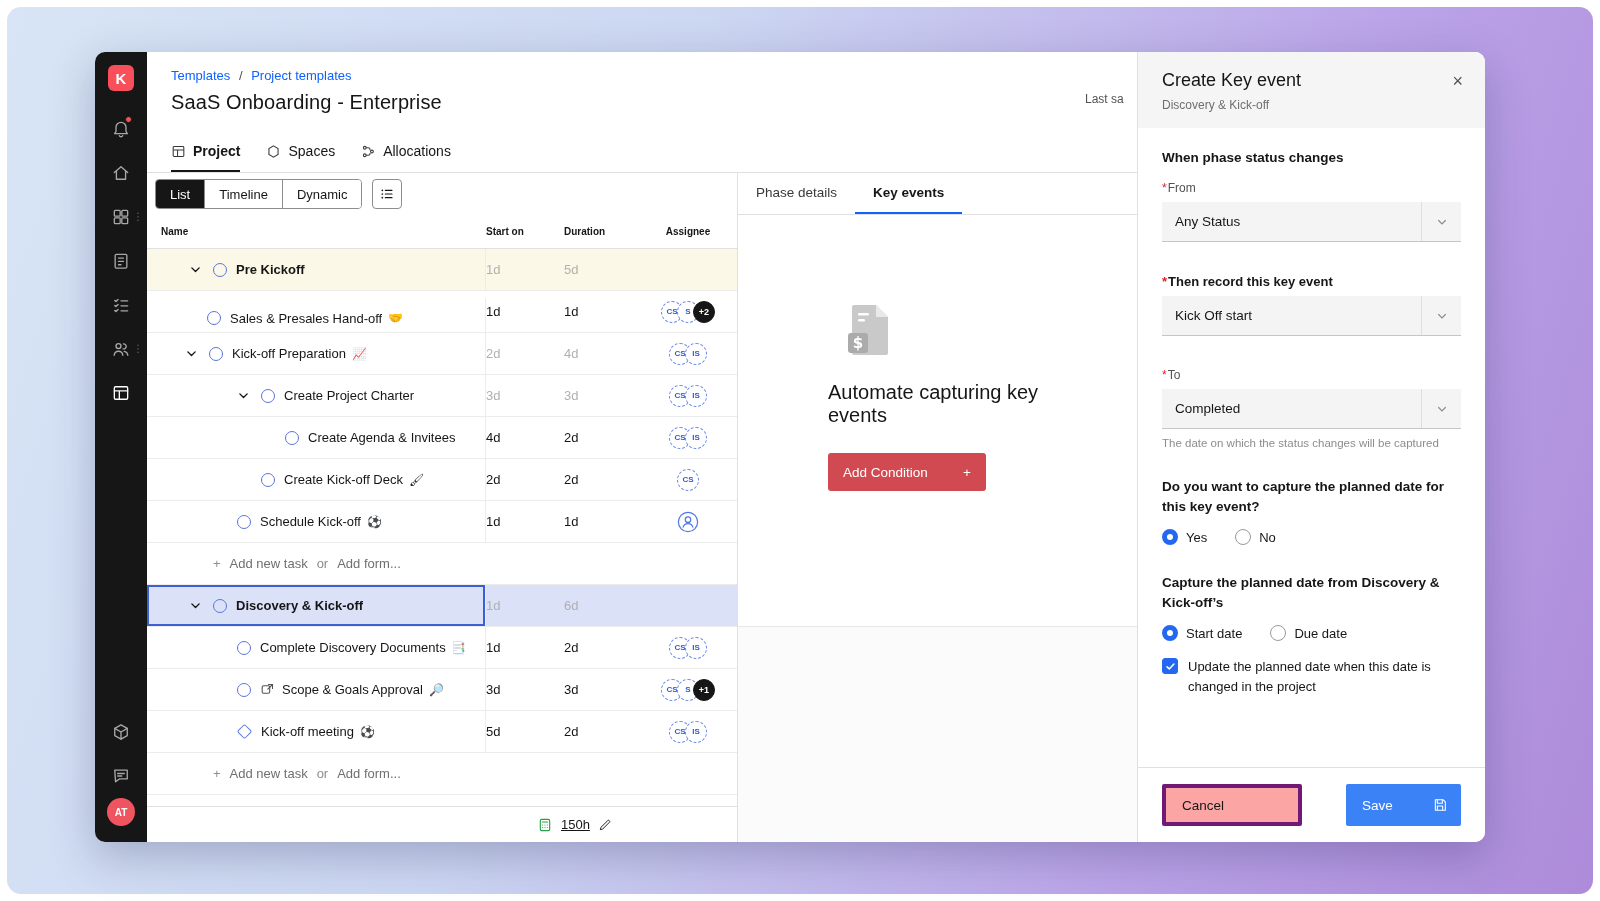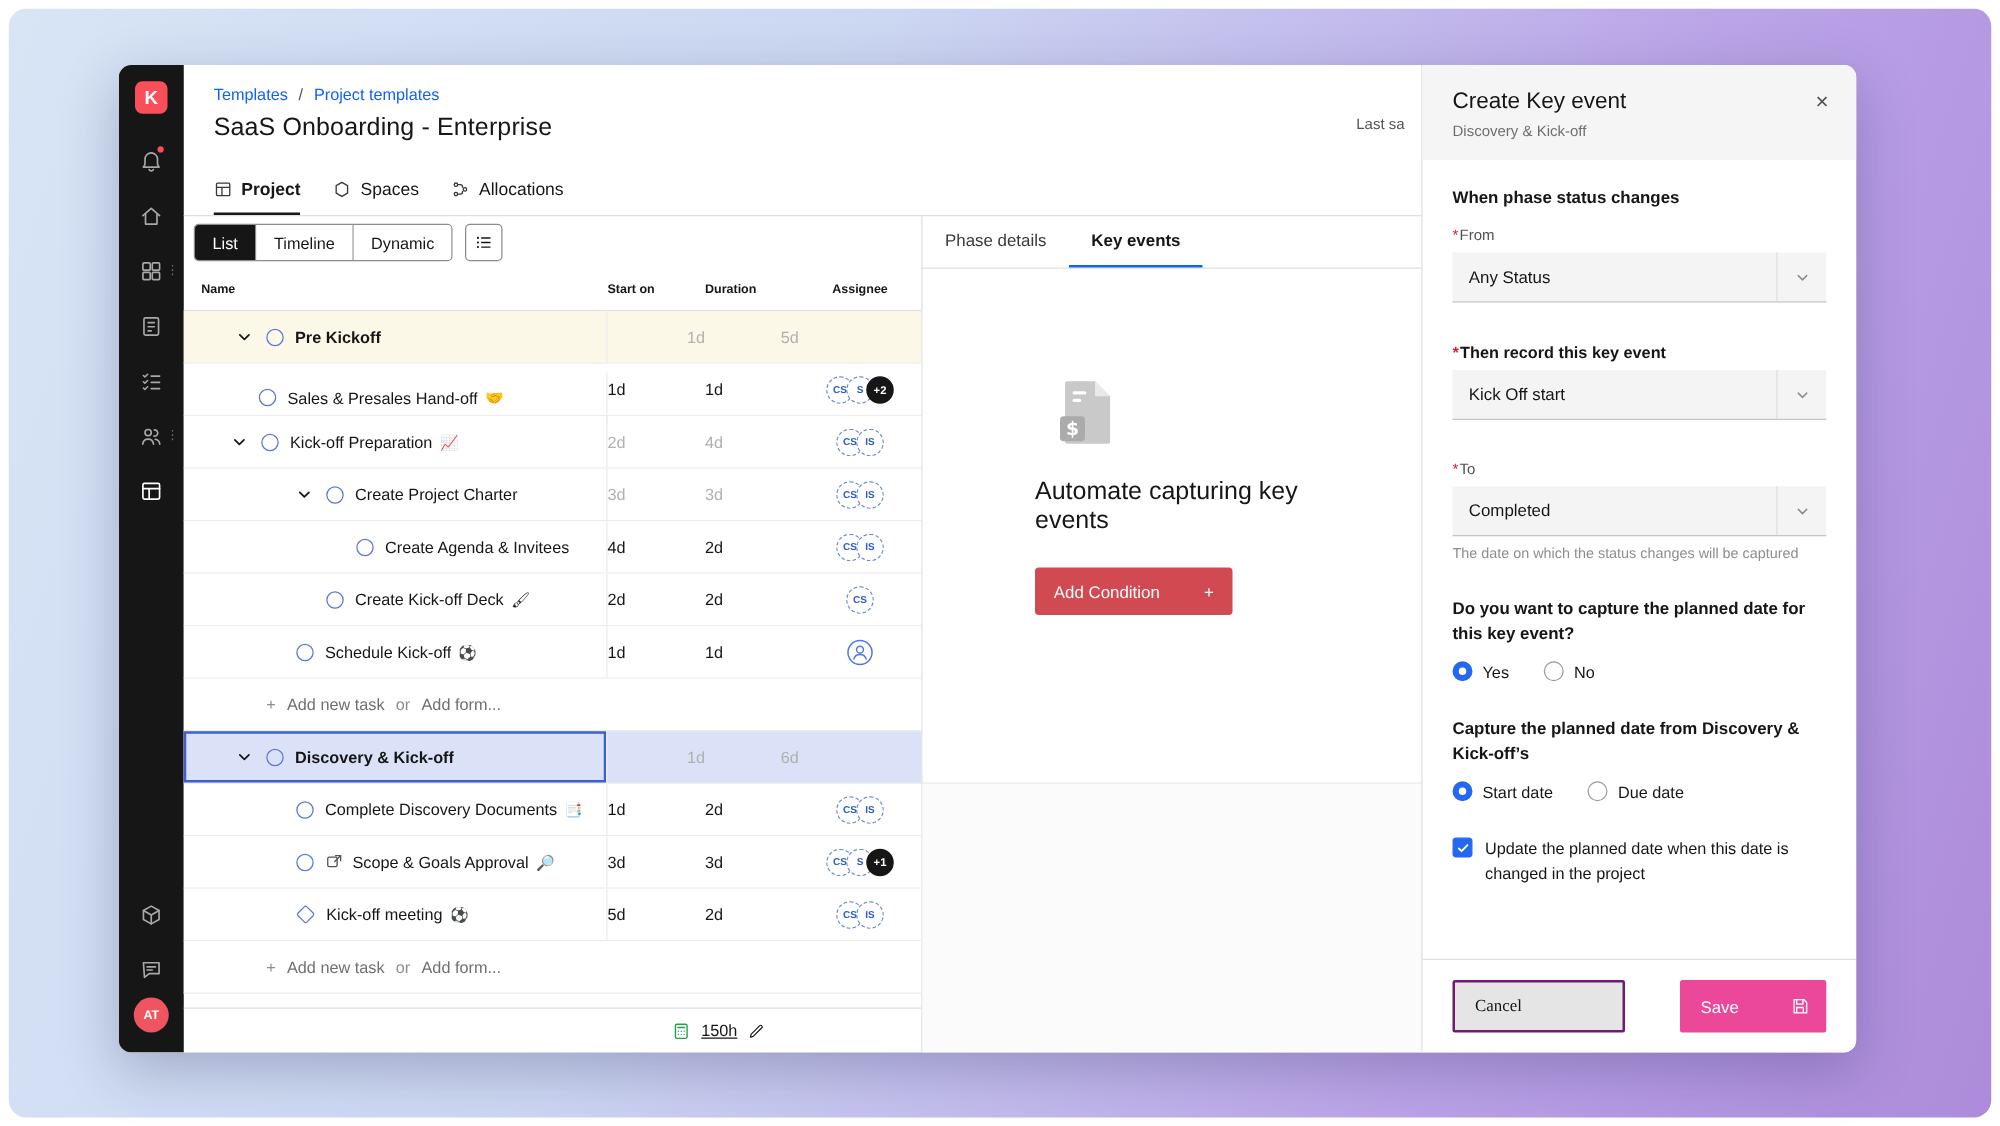--- a/index.html
+++ b/index.html
@@ -61,21 +61,21 @@
   .t-head { display:flex; height:34px; align-items:center; border-bottom:1px solid #e0e0e0;
     font-size:10px; font-weight:bold; flex-shrink:0; }
   .col-name { flex:1; min-width:0; display:flex; align-items:center; }
   .col-start { width:78px; flex-shrink:0; }
   .col-dur { width:75px; flex-shrink:0; }
   .col-asg { width:98px; flex-shrink:0; display:flex; align-items:center; justify-content:center; }
   .t-head .col-name { padding-left:14px; }
 
   .t-body { flex-shrink:0; }
   .row { display:flex; height:42px; align-items:center; border-bottom:1px solid #ececec; font-size:13px; cursor:pointer; background:#fff; }
-  .row.phase { background:#fcf8e8;text-align:right; }
+  .row.phase { background:#fcf8e8; }
   .row.phase .row-label { font-weight:bold; }
   .row.selected { background:#dbe2f8; }
   .row.selected .col-name { box-shadow:inset 0 0 0 2px #3d5fd1; }
   .row .col-name { height:100%; border-right:1px solid #ececec; white-space:nowrap; overflow:hidden; }
   .chev-slot { width:24px; flex-shrink:0; display:flex; align-items:center; }
   .shape { flex-shrink:0; margin-right:9px; }
   .shape.circle { width:14px; height:14px; border:1.5px solid #5b76d8; border-radius:50%; }
   .shape.diamond { width:11px; height:11px; border:1.5px solid #5b76d8; border-radius:2px; transform:rotate(45deg); margin-left:2px; margin-right:11px; }
   .appr { flex-shrink:0; margin-right:7px; display:flex; color:#525252; }
   .row-label { overflow:hidden; text-overflow:clip; white-space:nowrap; }
@@ -125,28 +125,28 @@
   .sel-val { padding-left:13px; font-size:13.5px; }
   .sel-chev { width:40px; height:100%; display:flex; align-items:center; justify-content:center;
     border-left:1px solid #dedede; color:#8d8d8d; }
   .helper { font-size:11.5px; color:#8d8d8d; margin:-24px 0 0; }
   .question { font-size:13.5px; font-weight:bold; line-height:1.45; margin-top:28px; }
   .radio-group { display:flex; gap:28px; margin-top:13px; }
   .radio-opt { display:flex; align-items:center; gap:8px; cursor:pointer; }
   .radio { width:16px; height:16px; border-radius:50%; border:1px solid #9a9a9a; background:#fff; flex-shrink:0; }
   .radio.on { border:5px solid #2468f2; }
   .radio-label { font-size:13px; }
-  .check-row { display:flex; gap:10px; margin-top:28px; font-size:13px; line-height:1.5; cursor:pointer; align-items:flex-start; }
+  .check-row { display:flex; gap:10px; margin-top:16px; font-size:13px; line-height:1.5; cursor:pointer; align-items:flex-start; }
   .checkbox { width:16px; height:16px; border-radius:3px; border:1px solid #8d8d8d; background:#fff;
     flex-shrink:0; margin-top:1px; display:flex; align-items:center; justify-content:center; }
   .checkbox.on { background:#2468f2; border-color:#2468f2; }
   .drawer-foot { border-top:1px solid #e0e0e0; padding:16px 24px; display:flex; gap:15px; flex-shrink:0; }
-  .btn-secondary { flex:1.35; height:42; height:42px; background:#e5e5e5; border:2px solid #701a75; border-radius:2px;
-    font-size:13.5px; font-family:Liberation Serif, serif; color:#161616; text-align:left; padding-left:16px; cursor:pointer; }
-  .btn-primary { flex:1; height:42px; background:#ec4899; border:none; border-radius:2px; color:#fff;
+  .btn-secondary { flex:1.35; height:42; height:42px; background:#fca5a5; border:4px solid #701a75; border-radius:2px;
+    font-size:13.5px; font-family:Liberation Sans, sans-serif; color:#161616; text-align:left; padding-left:16px; cursor:pointer; }
+  .btn-primary { flex:1; height:42px; background:#3b82f6; border:none; border-radius:2px; color:#fff;
     font-size:13.5px; font-family:inherit; display:flex; align-items:center; justify-content:space-between;
     padding:0 13px 0 16px; cursor:pointer;margin-left:29px; }
 </style>
 </head>
 <body>
 
 <div class="gradient">
   <div class="window">
 
     <aside class="sidebar">

